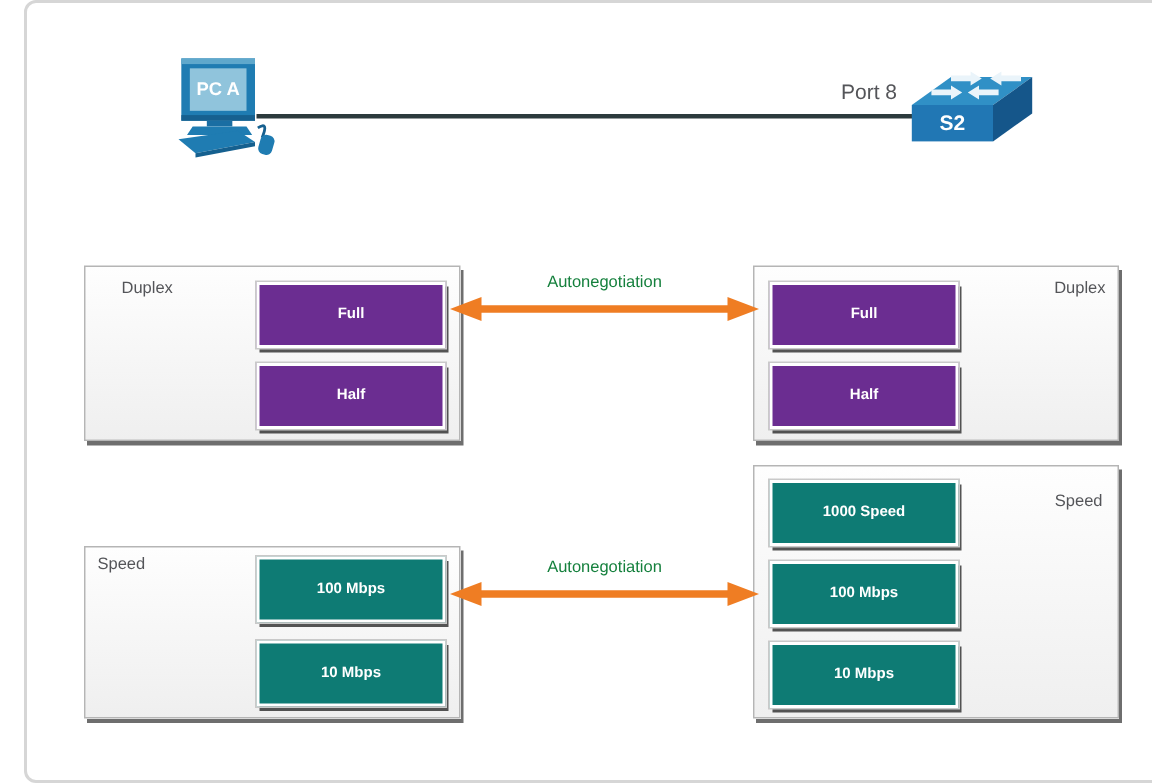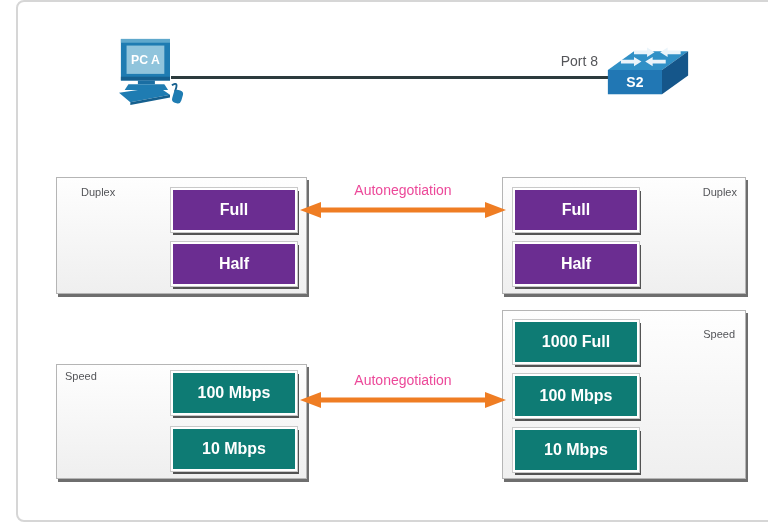--- a/index.html
+++ b/index.html
@@ -51,21 +51,21 @@
   .title-tr-speed  { right: 10px; top: 17px; }
   
   .option-box {
     position: absolute;
     box-sizing: border-box;
     width: 126px; height: 44px;
     border: 2px solid #ffffff;
     outline: 1px solid #c9c9c9;
     box-shadow: 2px 3px 0 rgba(42,42,42,0.8);
     color: #ffffff;
-    font-size: 16px;
+    font-size: 10px;
     font-weight: bold;
     text-align: center;
     line-height: 40px;
   }
   .purple { background: #6b2d91; }
   .teal   { background: #0e7b74; }
   .pos-l  { left: 114px; }
   .pos-r  { left: 10px; }
   .row-0d { top: 10px; }
   .row-1d { top: 64px; }
@@ -79,22 +79,22 @@
     position: absolute;
     left: 281px;
     width: 208px;
     text-align: center;
     z-index: 3;
   }
   .neg-duplex { top: 180px; }
   .neg-speed  { top: 370px; }
   .neg-label {
     display: block;
-    font-size: 14px;
-    color: #ec4899;
+    font-size: 11px;
+    color: #15803d;
     margin-bottom: 1px;
   }
 </style>
 </head>
 <body>
 
 <div class="stage">
 
   <div class="cable"></div>
 
@@ -156,18 +156,18 @@
     <span class="neg-label">Autonegotiation</span>
     <svg width="208" height="22" viewBox="0 0 208 22">
       <line x1="14" y1="11" x2="194" y2="11" stroke="#ef7d23" stroke-width="5"></line>
       <polygon points="1,11 22,3 22,19" fill="#ef7d23"></polygon>
       <polygon points="207,11 186,3 186,19" fill="#ef7d23"></polygon>
     </svg>
   </div>
 
   <div class="panel panel-speed-right">
     <div class="panel-title title-tr-speed">Speed</div>
-    <div class="option-box teal pos-r row-0sr">1000 Full</div>
+    <div class="option-box teal pos-r row-0sr">1000 Speed</div>
     <div class="option-box teal pos-r row-1sr">100 Mbps</div>
     <div class="option-box teal pos-r row-2sr">10 Mbps</div>
   </div>
 
 </div>
 
 </body></html>

